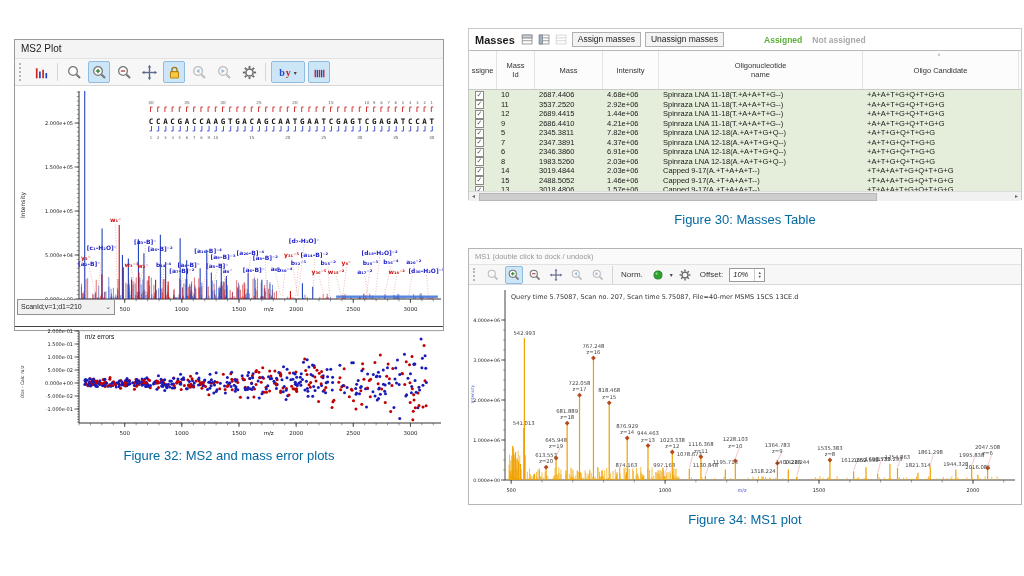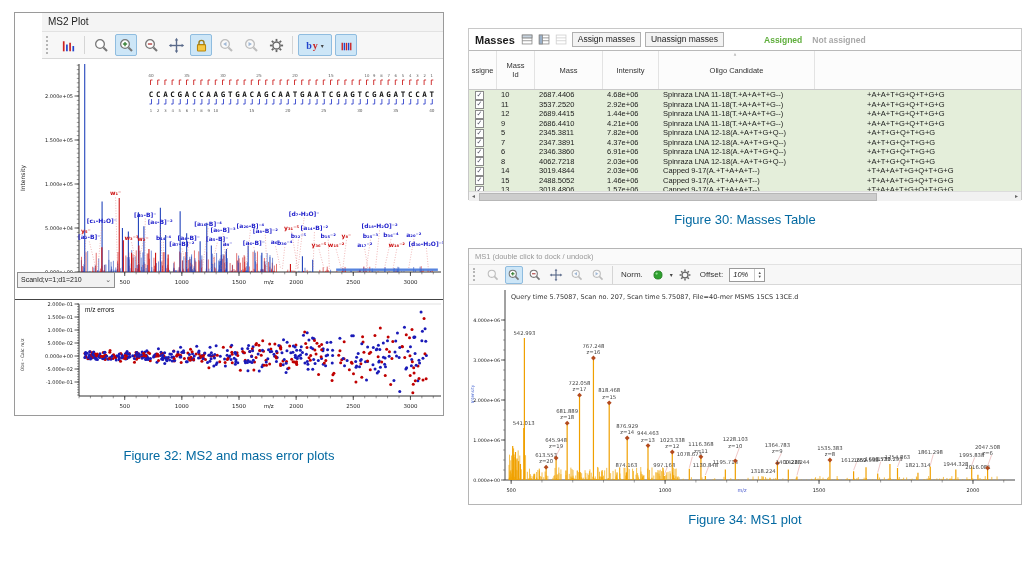--- a/index.html
+++ b/index.html
@@ -56,21 +56,21 @@
   .hscroll{height:9px;background:#f1f1f1;border-top:1px solid #dcdcdc;position:relative;}
   .harrow{position:absolute;top:0;width:9px;height:8px;font-size:6px;color:#666;
           text-align:center;line-height:8px;}
   .hthumb{position:absolute;left:10px;top:1px;width:396px;height:6px;background:#cdcdcd;
           border:1px solid #b7b7b7;}
   .plotbox{position:absolute;left:0;}
 </style>
 </head>
 <body>
 
-<div class="win" id="ms2win" style="left:14px;top:12px;width:430px;height:404px;padding-left:27px;">
+<div class="win" id="ms2win" style="left:14px;top:39px;width:430px;height:292px;">
   <div class="win-title">MS2 Plot</div>
   <div class="toolbar">
     <span class="grip"></span>
     <span class="tbtn">
         <svg width="17" height="17" viewBox="0 0 16 16">
           <line x1="3.5" y1="13.5" x2="3.5" y2="4" stroke="#cc2222" stroke-width="1.6"></line>
           <line x1="6.5" y1="13.5" x2="6.5" y2="7" stroke="#2244cc" stroke-width="1.6"></line>
           <line x1="9.5" y1="13.5" x2="9.5" y2="5.5" stroke="#cc2222" stroke-width="1.6"></line>
           <line x1="12.5" y1="13.5" x2="12.5" y2="8.5" stroke="#2244cc" stroke-width="1.6"></line>
         </svg>
@@ -1554,20 +1554,22 @@
     <button class="mbtn">Unassign masses</button>
     <span class="mflag green">Assigned</span>
     <span class="mflag gray">Not assigned</span>
   </div>
   <div class="thead" id="massesHead">
       <div class="th" style="width: 28px;">ssigne</div>
       <div class="th" style="width: 38px;">Mass
 Id</div>
       <div class="th" style="width: 68px;">Mass</div>
       <div class="th" style="width: 56px;">Intensity</div>
+      <div class="th" style="width: 204px;">Oligonucleotide
+name</div>
       <div class="th" style="width: 156px;">Oligo Candidate<span class="sortcaret">˄</span></div>
     </div>
   <div class="rows" id="massesRows" style="height:101px;">
       <div class="trow">
         <div class="td" style="width: 28px; padding-left: 0px;"><span class="cb">✓</span></div>
         <div class="td" style="width: 38px;">10</div>
         <div class="td" style="width: 68px;">2687.4406</div>
         <div class="td" style="width: 56px;">4.68e+06</div>
         <div class="td" style="width: 204px;">Spinraza LNA 11-18(T.+A+A+T+G--)</div>
         <div class="td" style="width: 156px;">+A+A+T+G+Q+T+G+G</div>
@@ -1616,21 +1618,21 @@
         <div class="td" style="width: 28px; padding-left: 0px;"><span class="cb">✓</span></div>
         <div class="td" style="width: 38px;">6</div>
         <div class="td" style="width: 68px;">2346.3860</div>
         <div class="td" style="width: 56px;">6.91e+06</div>
         <div class="td" style="width: 204px;">Spinraza LNA 12-18(A.+A+T+G+Q--)</div>
         <div class="td" style="width: 156px;">+A+T+G+Q+T+G+G</div>
       </div>
       <div class="trow">
         <div class="td" style="width: 28px; padding-left: 0px;"><span class="cb">✓</span></div>
         <div class="td" style="width: 38px;">8</div>
-        <div class="td" style="width: 68px;">4062.7218</div>
+        <div class="td" style="width: 68px;">1983.5260</div>
         <div class="td" style="width: 56px;">2.03e+06</div>
         <div class="td" style="width: 204px;">Spinraza LNA 12-18(A.+A+T+G+Q--)</div>
         <div class="td" style="width: 156px;">+A+T+G+Q+T+G+G</div>
       </div>
       <div class="trow">
         <div class="td" style="width: 28px; padding-left: 0px;"><span class="cb">✓</span></div>
         <div class="td" style="width: 38px;">14</div>
         <div class="td" style="width: 68px;">3019.4844</div>
         <div class="td" style="width: 56px;">2.03e+06</div>
         <div class="td" style="width: 204px;">Capped 9-17(A.+T+A+A+T--)</div>

